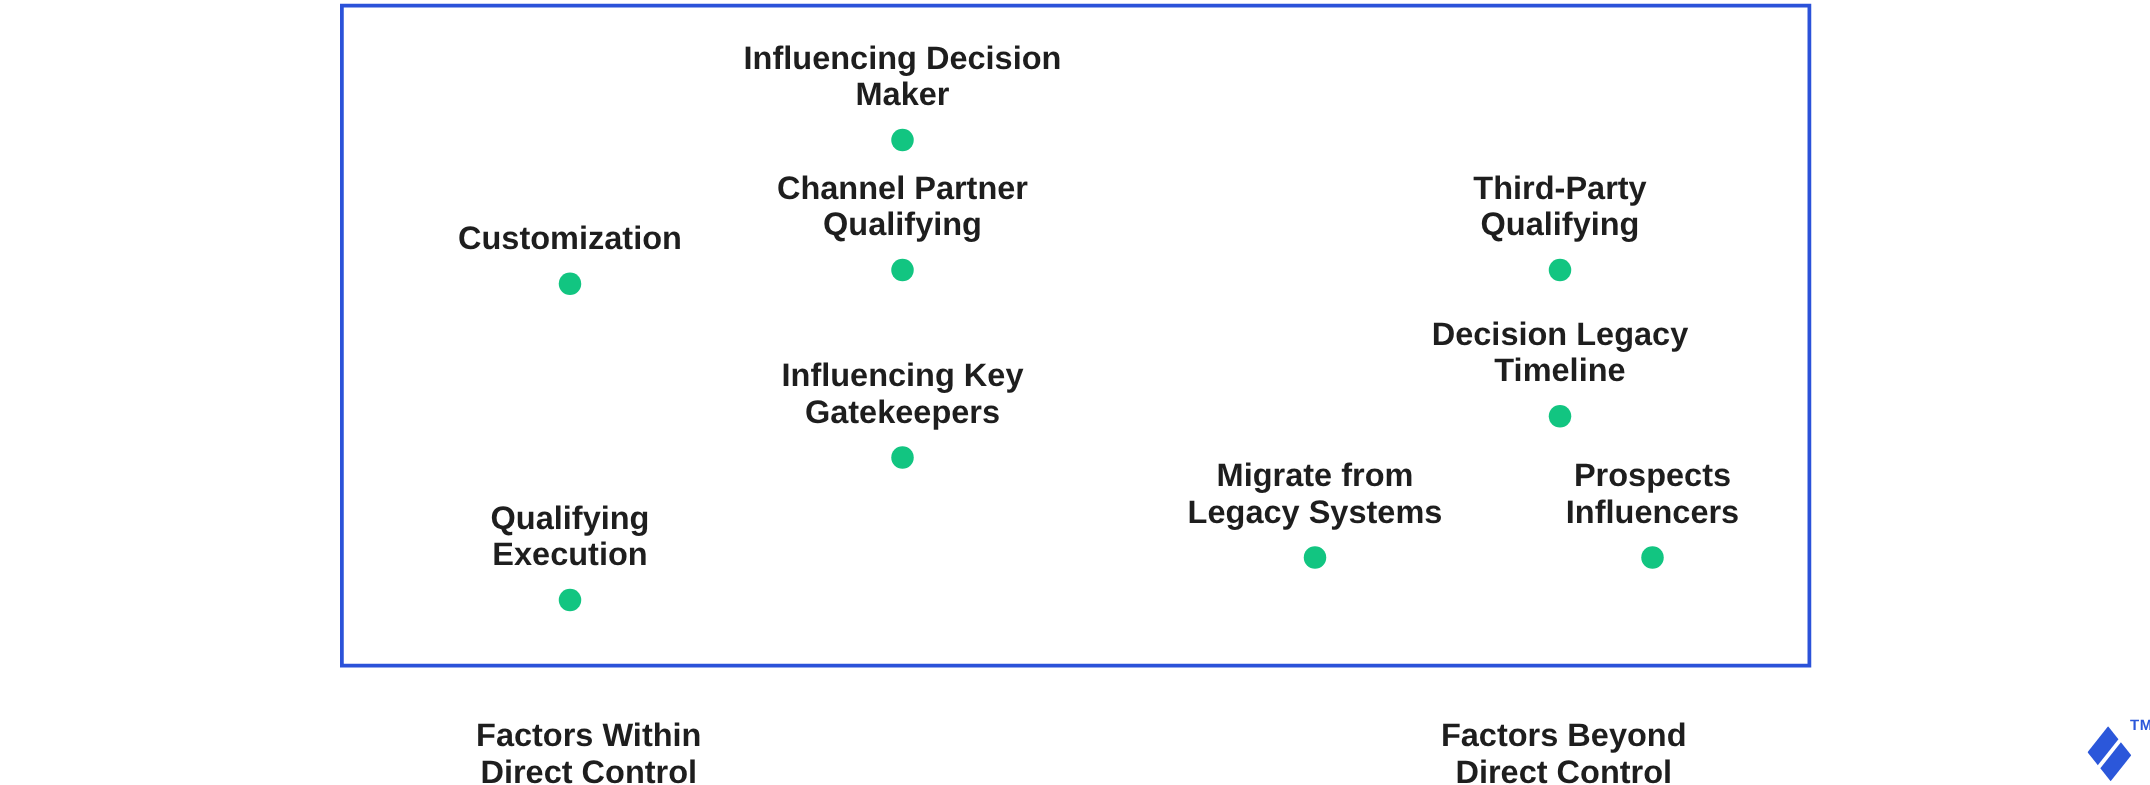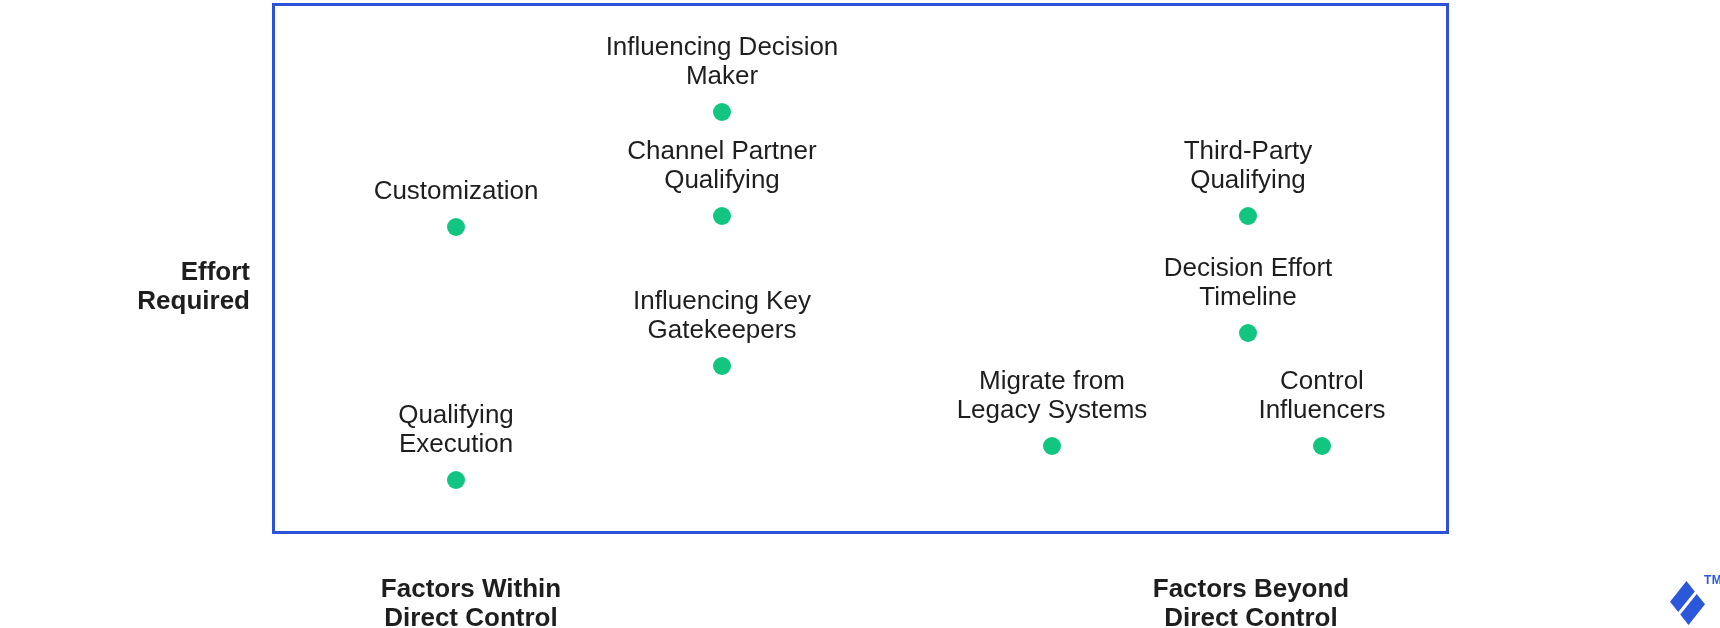--- a/index.html
+++ b/index.html
@@ -42,21 +42,21 @@
   }
   .point-label {
     position: absolute;
     bottom: 22px;
     left: 50%;
     transform: translateX(-50%);
     width: 340px;
     text-align: center;
     font-size: 26px;
     line-height: 29px;
-    font-weight: 400;
+    font-weight: 700;
     white-space: pre-line;
     color: var(--text, #1e1e1e);
   }
   .y-axis-label {
     position: absolute;
     left: 50px;
     top: 257px;
     width: 200px;
     text-align: right;
     font-size: 26px;
@@ -95,22 +95,20 @@
     color: var(--logo, #2b57da);
   }
 </style>
 </head>
 <body>
 
 <div class="canvas">
 
   <div class="plot-box"></div>
 
-  <div class="y-axis-label">Effort
-Required</div>
 
   <div id="points-layer">
   <div class="point" style="left: 722px; top: 112px;">
     <div class="point-label">Influencing Decision
 Maker</div>
     <div class="point-dot"></div>
   </div>
 
   <div class="point" style="left: 722px; top: 216px;">
     <div class="point-label">Channel Partner
@@ -135,33 +133,33 @@
     <div class="point-dot"></div>
   </div>
 
   <div class="point" style="left: 1248px; top: 216px;">
     <div class="point-label">Third-Party
 Qualifying</div>
     <div class="point-dot"></div>
   </div>
 
   <div class="point" style="left: 1248px; top: 333px;">
-    <div class="point-label">Decision Effort
+    <div class="point-label">Decision Legacy
 Timeline</div>
     <div class="point-dot"></div>
   </div>
 
   <div class="point" style="left: 1052px; top: 446px;">
     <div class="point-label">Migrate from
 Legacy Systems</div>
     <div class="point-dot"></div>
   </div>
 
   <div class="point" style="left: 1322px; top: 446px;">
-    <div class="point-label">Control
+    <div class="point-label">Prospects
 Influencers</div>
     <div class="point-dot"></div>
   </div>
 </div>
 
   <div class="x-axis-label left">Factors Within
 Direct Control</div>
 
   <div class="x-axis-label right">Factors Beyond
 Direct Control</div>

